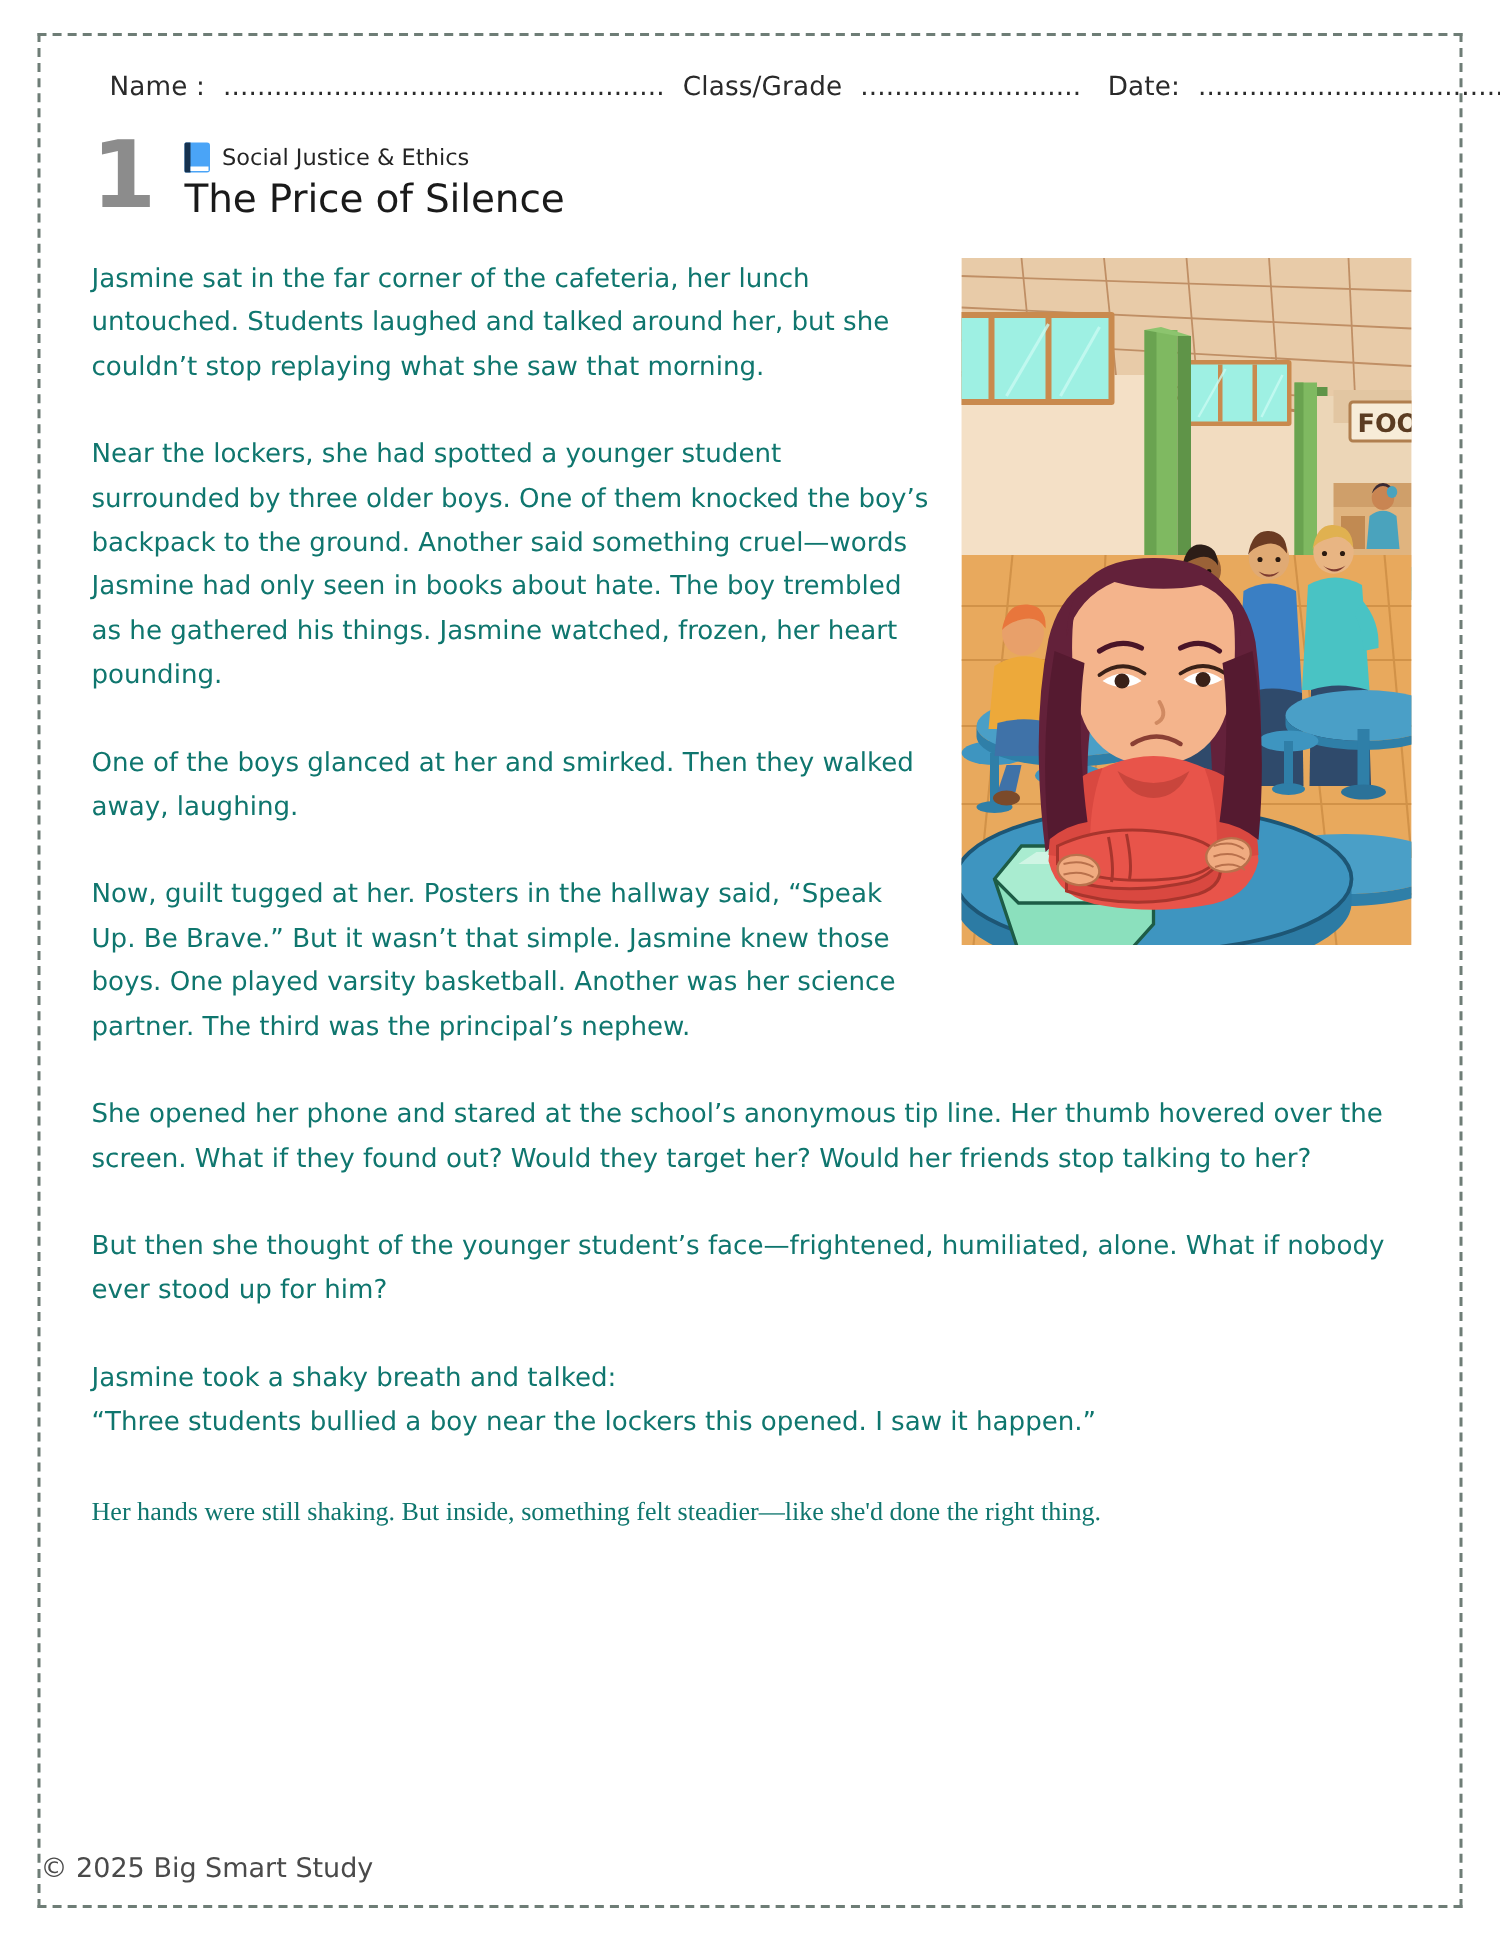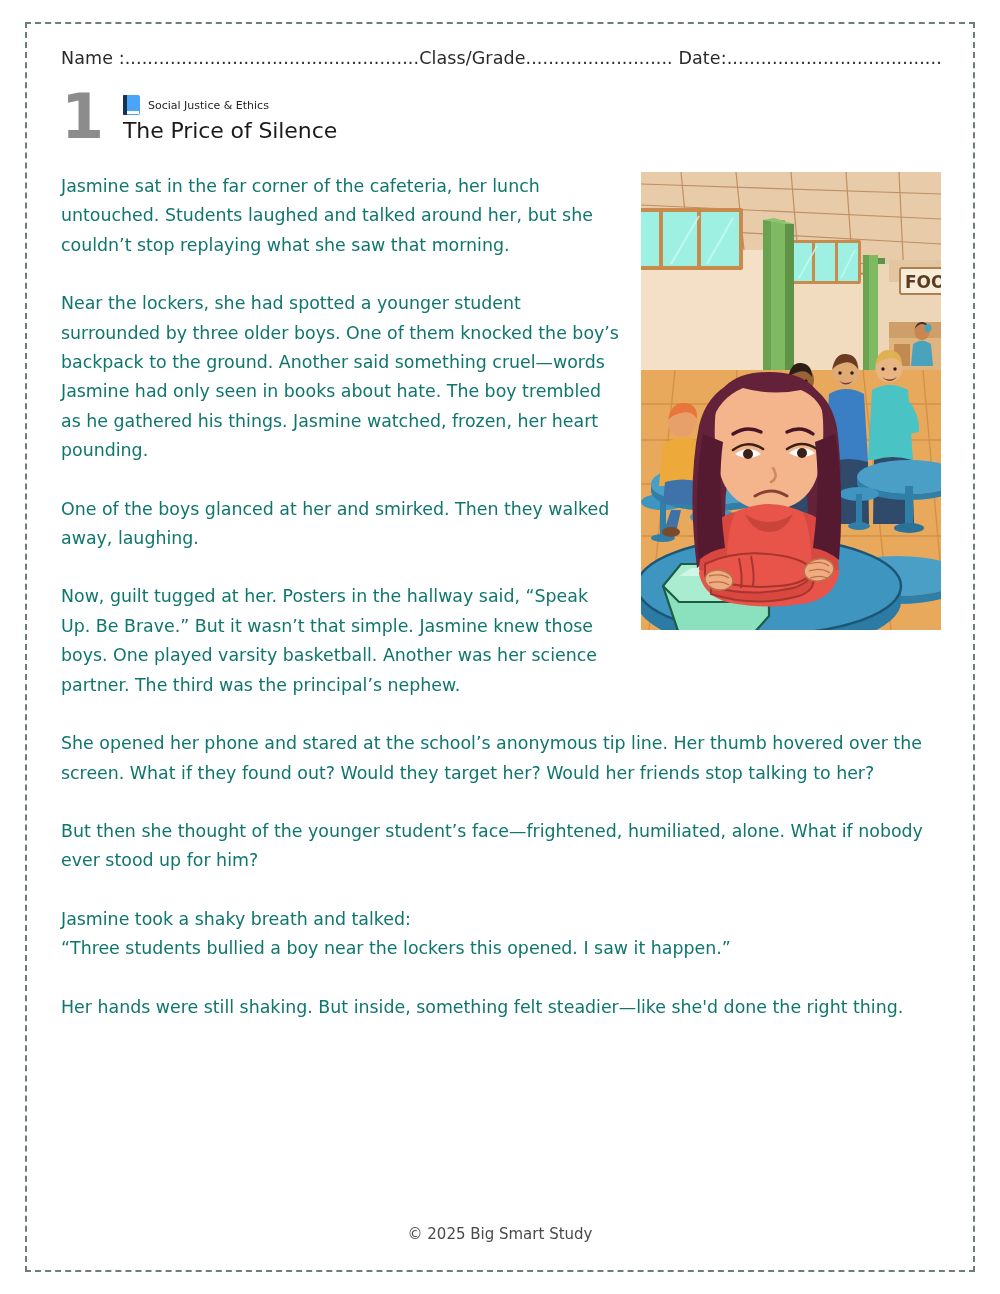--- a/index.html
+++ b/index.html
@@ -31,21 +31,21 @@
 
   
   .name-line {
     font-size: 17.5px;
     color: #2a2a2a;
     letter-spacing: 0.1px;
     white-space: nowrap;
     padding-left: 2px;
     margin-bottom: 26px;
   }
-  .name-line span { white-space: pre; }
+  .name-line span { white-space: pre; margin-left: 12px; }
 
   
   .title-block {
     position: relative;
     min-height: 62px;
     margin-bottom: 16px;
     padding-left: 64px;
   }
   .story-number {
     position: absolute;
@@ -80,25 +80,25 @@
     width: 4px; height: 20px;
     background: #16324f;
     border-radius: 1px 0 0 1px;
   }
   .book-icon .pages {
     position: absolute; left: 4px; bottom: 1px;
     width: 12px; height: 3px;
     background: #ffffff;
   }
   .category-label {
-    font-size: 11px;
+    font-size: 15px;
     color: #242424;
   }
   .story-title {
-    font-size: 22px;
+    font-size: 26px;
     color: #1a1a1a;
     line-height: 1.18;
     letter-spacing: -0.1px;
   }
 
   
   .illustration {
     float: right;
     width: 300px; height: 458px;
     margin: 0 0 12px 20px;
@@ -107,30 +107,29 @@
   .illustration svg { display: block; width: 300px; height: 458px; }
 
   
   .story-body {
     font-size: 17.4px;
     line-height: 29.4px;
     color: #0f766e;
     padding-left: 2px;
   }
   .story-body p { margin: 0 0 29px 0; }
-  .story-body p:last-child { margin-bottom: 0; }
+  .story-body p:last-child { margin-bottom: 0; font-family: Liberation Serif, serif; }
   .story-body .tight { margin-bottom: 0; }
 
   
   .footer {
     position: absolute;
     left: 0; right: 0;
-    bottom: 27px;
-    text-align: center;
-    font-size: 15px;
+    bottom: 14px;
+    font-size: 18px;
     color: #4a4a4a;
   }
 </style>
 </head>
 <body>
 
 <div class="page-frame">
   <div class="sheet-inner">
 
     <div class="name-line">

